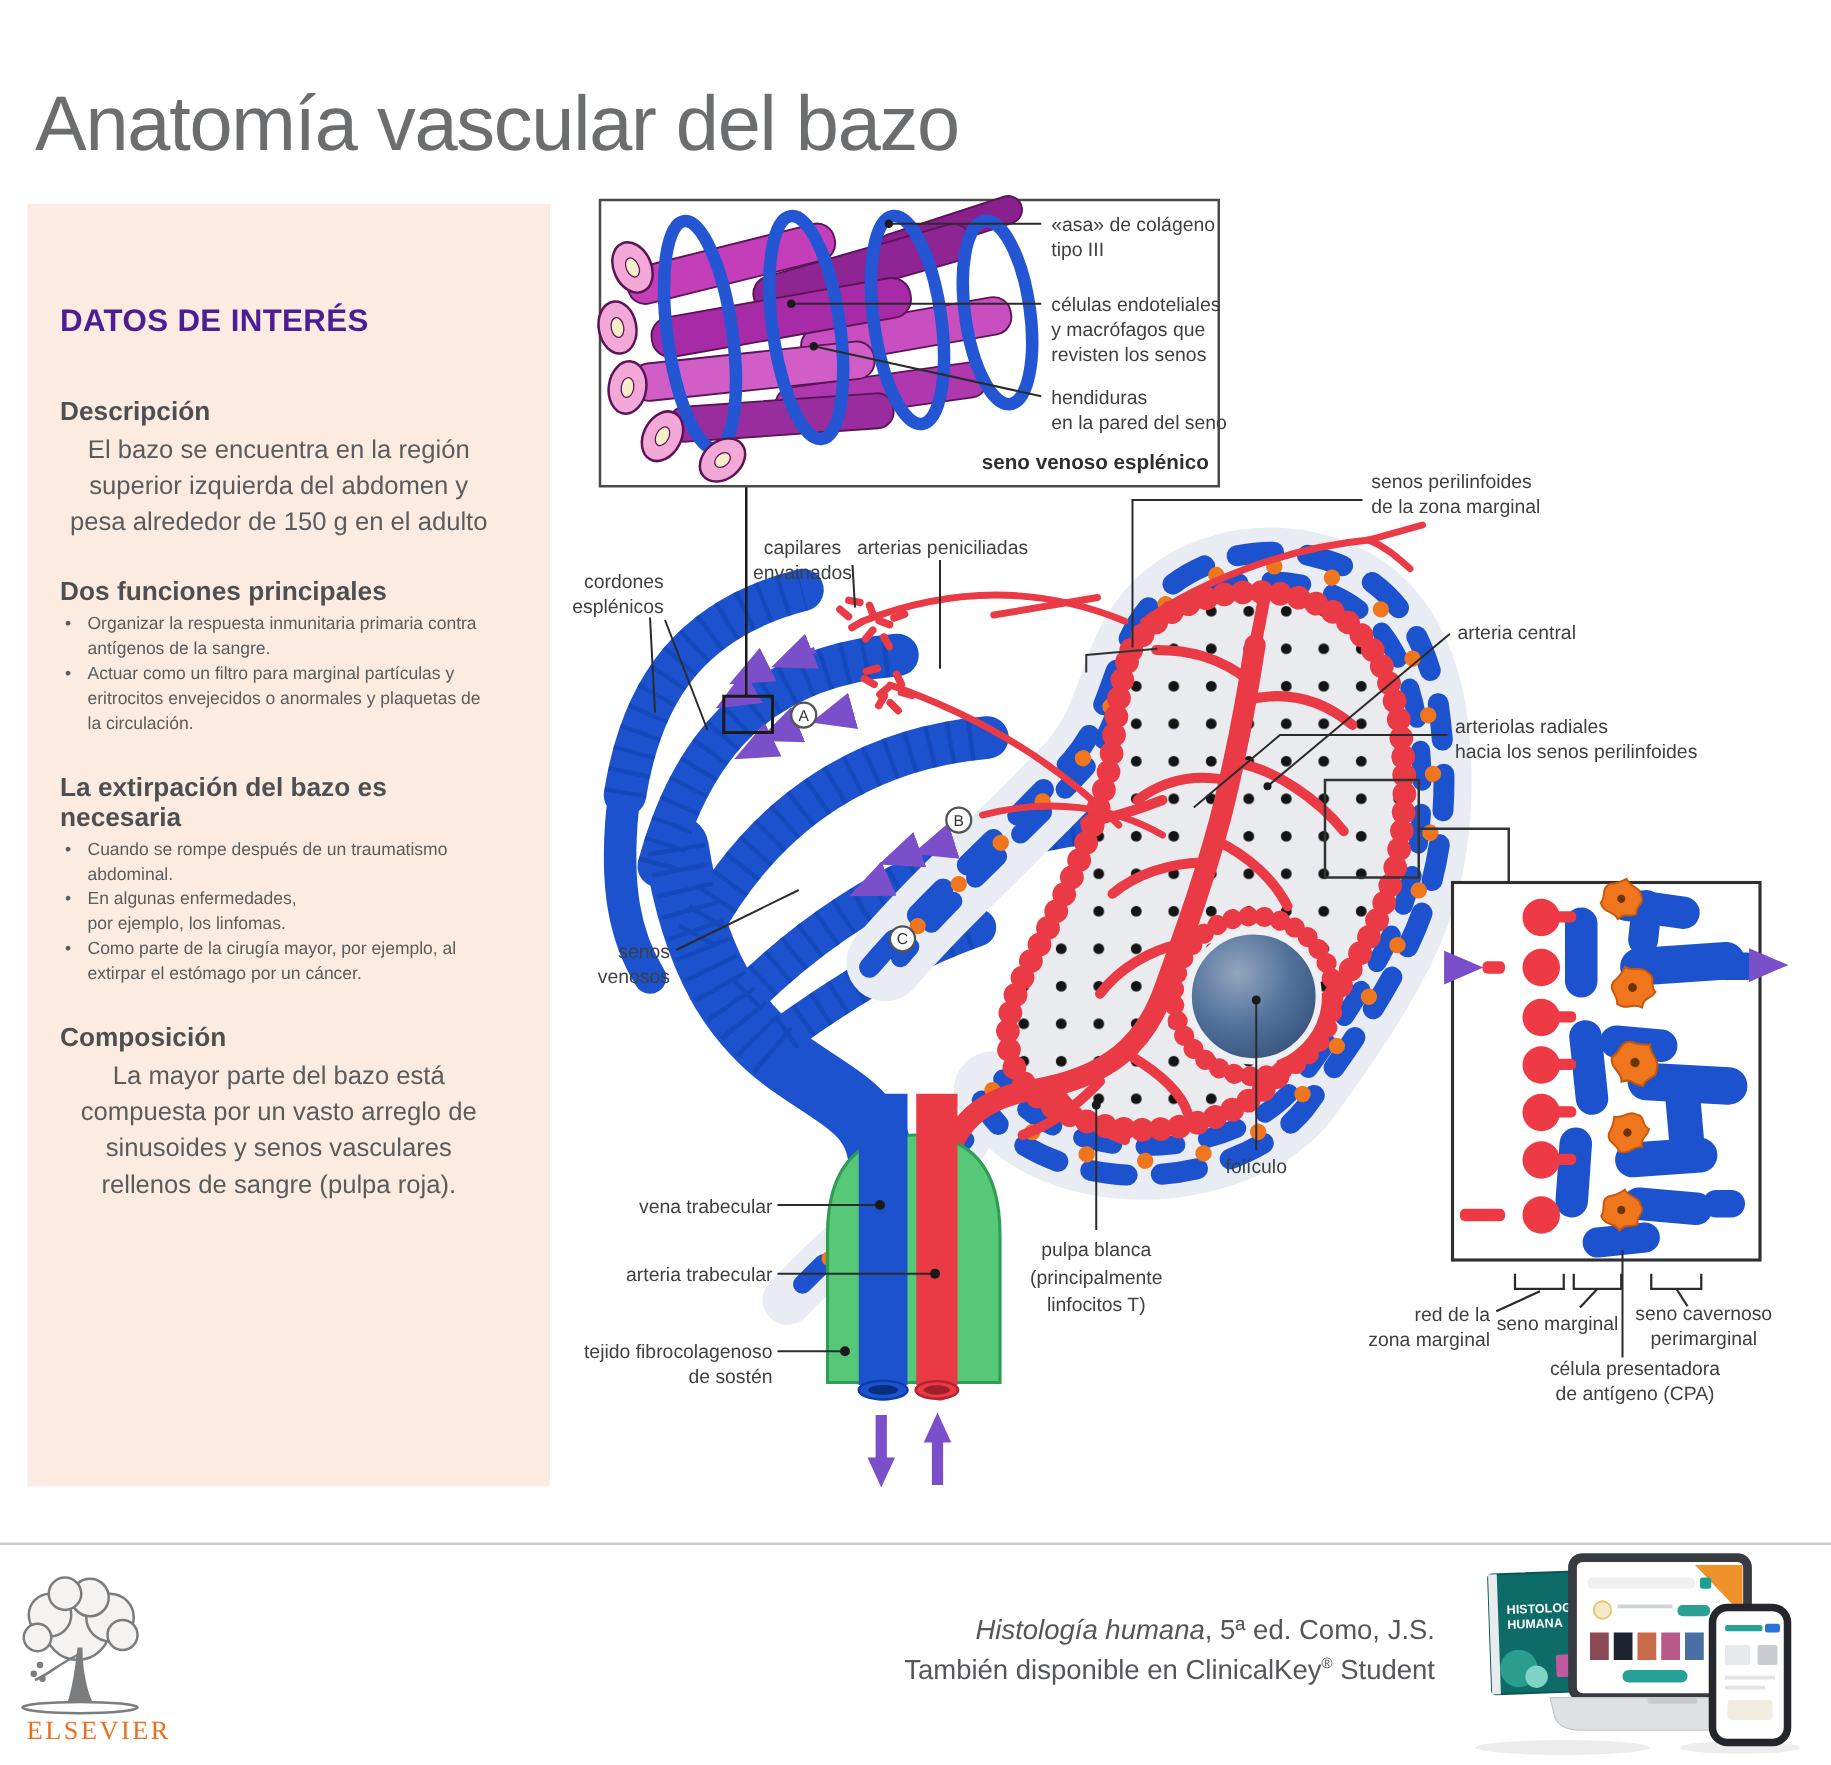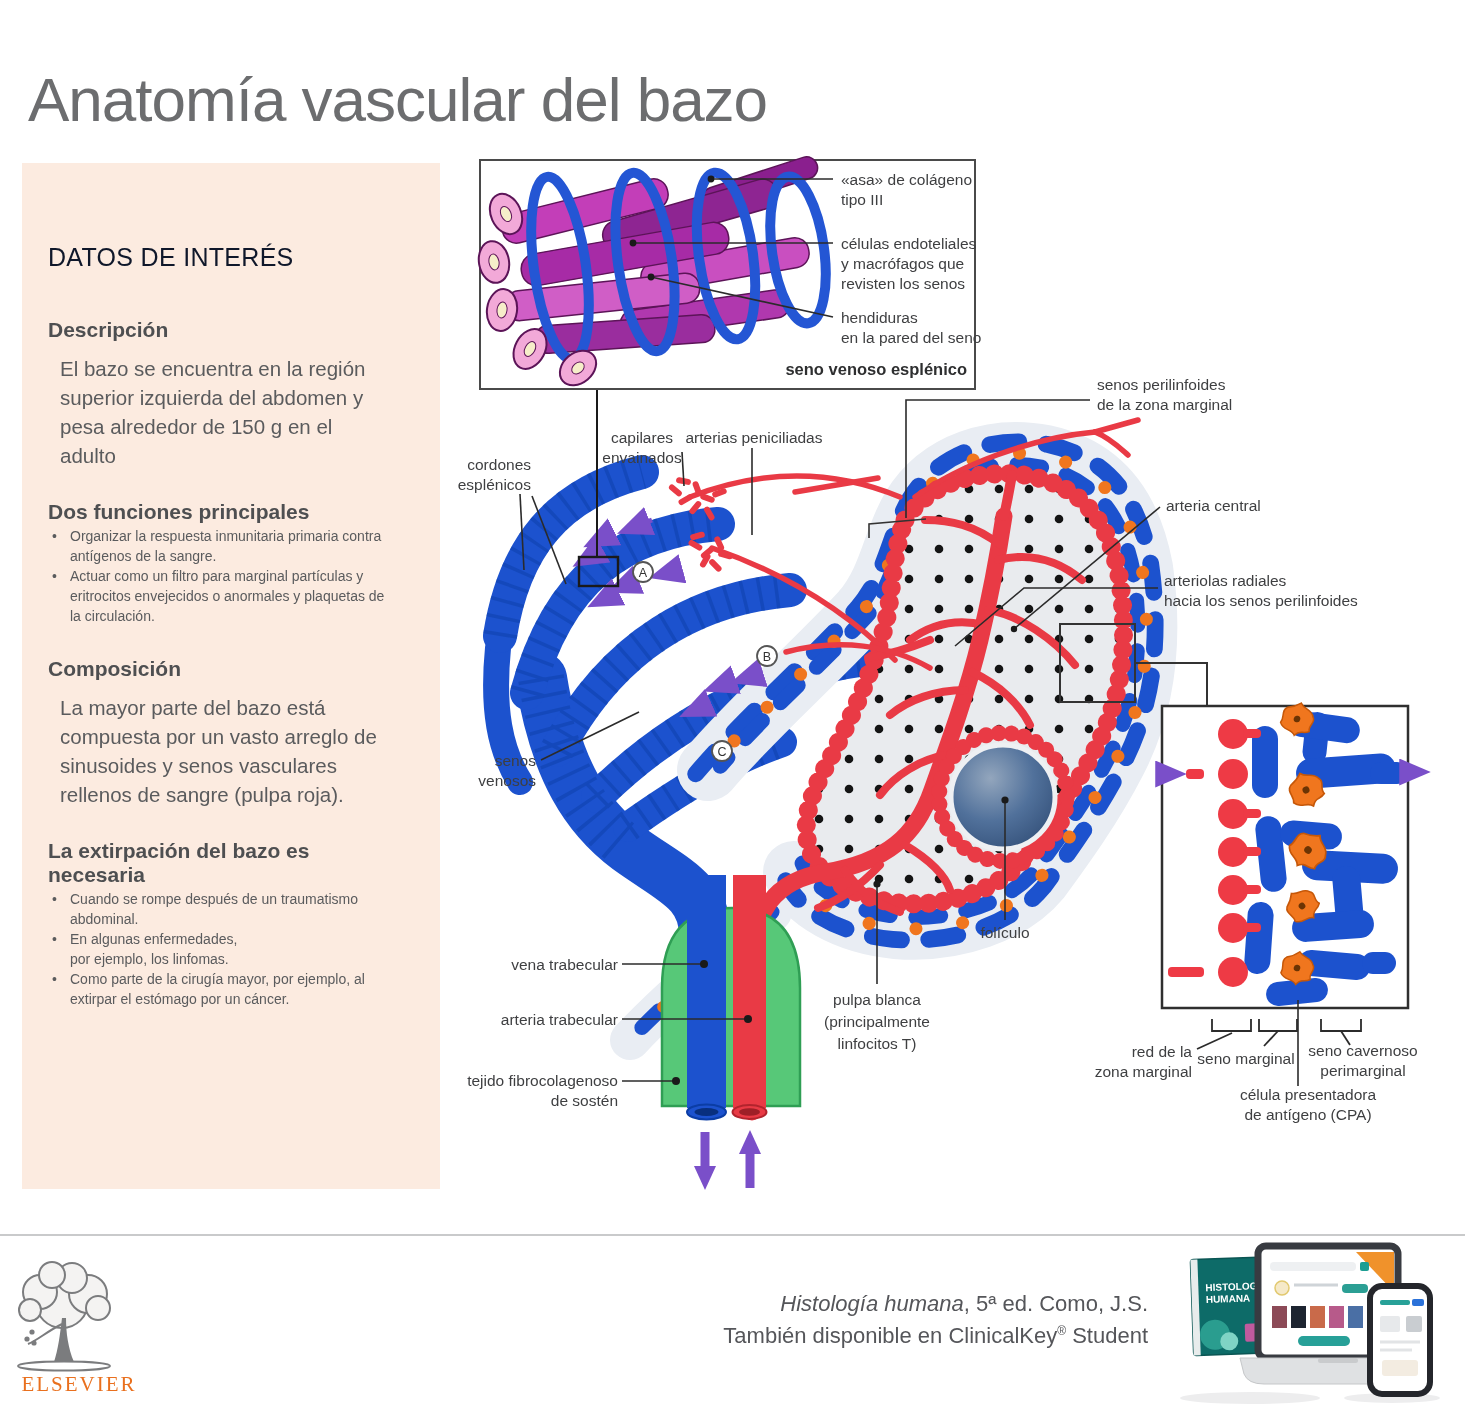--- a/index.html
+++ b/index.html
@@ -4,24 +4,24 @@
 <title>Infographic</title>
 <style>
   html,body{margin:0;padding:0;background:#fff;}
   .page{position:relative;width:1465px;height:1412px;background:#ffffff;overflow:hidden;
         font-family:"Liberation Sans",sans-serif;color:#4a4b4d;}
   .title{position:absolute;left:28px;top:22px;font-size:62px;font-weight:400;color:#6c6d6f;
          letter-spacing:-1px;}
   
   .sidebar{position:absolute;left:22px;top:163px;width:418px;height:1026px;background:#fcebe0;
            box-sizing:border-box;padding:80px 42px 0 26px;}
-  .sb-head{color:#0f172a;font-size:25px;font-weight:normal;letter-spacing:.3px;margin:0 0 46px 0;}
+  .sb-head{color:#4c1d95;font-size:25px;font-weight:bold;letter-spacing:.3px;margin:0 0 46px 0;}
   .sb-sec{margin:0 0 30px 0;}
   .sb-title{font-size:21px;font-weight:bold;color:#4e4f51;margin:0 0 3px 0;}
-  .sb-body{font-size:20.5px;line-height:1.42;color:#5a5b5d;white-space:pre-line;margin:12px;}
+  .sb-body{font-size:20.5px;line-height:1.42;color:#5a5b5d;white-space:pre-line;margin:2px;text-align:center;}
   .sb-ul{margin:0;padding:0;list-style:none;}
   .sb-ul li{position:relative;padding-left:22px;font-size:14px;line-height:1.42;color:#5a5b5d;
             white-space:pre-line;}
   .sb-ul li:before{content:"•";position:absolute;left:4px;top:0;color:#5a5b5d;}
   
   .art{position:absolute;left:0;top:0;width:1465px;height:1412px;}
   text.lbl{font-size:15.5px;fill:#3e3f41;}
   text.cap{font-size:16.5px;font-weight:bold;fill:#2e2f30;}
   text.mk{font-size:12.5px;fill:#333;}
   
@@ -50,32 +50,32 @@
 
     <div class="sb-sec">
       <p class="sb-title">Dos funciones principales</p>
       <ul class="sb-ul">
         <li>Organizar la respuesta inmunitaria primaria contra antígenos de la sangre.</li>
         <li>Actuar como un filtro para marginal partículas y eritrocitos envejecidos o anormales y plaquetas de la circulación.</li>
       </ul>
     </div>
 
     <div class="sb-sec">
-      <p class="sb-title">Composición</p>
-      <p class="sb-body">La mayor parte del bazo está compuesta por un vasto arreglo de sinusoides y senos vasculares rellenos de sangre  (pulpa roja).</p>
-    </div>
-
-    <div class="sb-sec">
       <p class="sb-title">La extirpación del bazo es necesaria</p>
       <ul class="sb-ul">
         <li>Cuando se rompe después de un traumatismo abdominal.</li>
         <li>En algunas enfermedades,
 por ejemplo, los linfomas.</li>
         <li>Como parte de la cirugía mayor, por ejemplo, al extirpar el estómago por un cáncer.</li>
       </ul>
+    </div>
+
+    <div class="sb-sec">
+      <p class="sb-title">Composición</p>
+      <p class="sb-body">La mayor parte del bazo está compuesta por un vasto arreglo de sinusoides y senos vasculares rellenos de sangre  (pulpa roja).</p>
     </div>
   </div>
 
   <svg class="art" viewBox="0 0 1465 1412">
     <defs>
       <pattern id="pulpdots" width="30" height="30" patternUnits="userSpaceOnUse">
         <circle cx="9" cy="9" r="4.3" fill="#141414"></circle>
       </pattern>
       <radialGradient id="folg" cx="38%" cy="32%" r="75%">
         <stop offset="0%" stop-color="#93a6bd"></stop>

